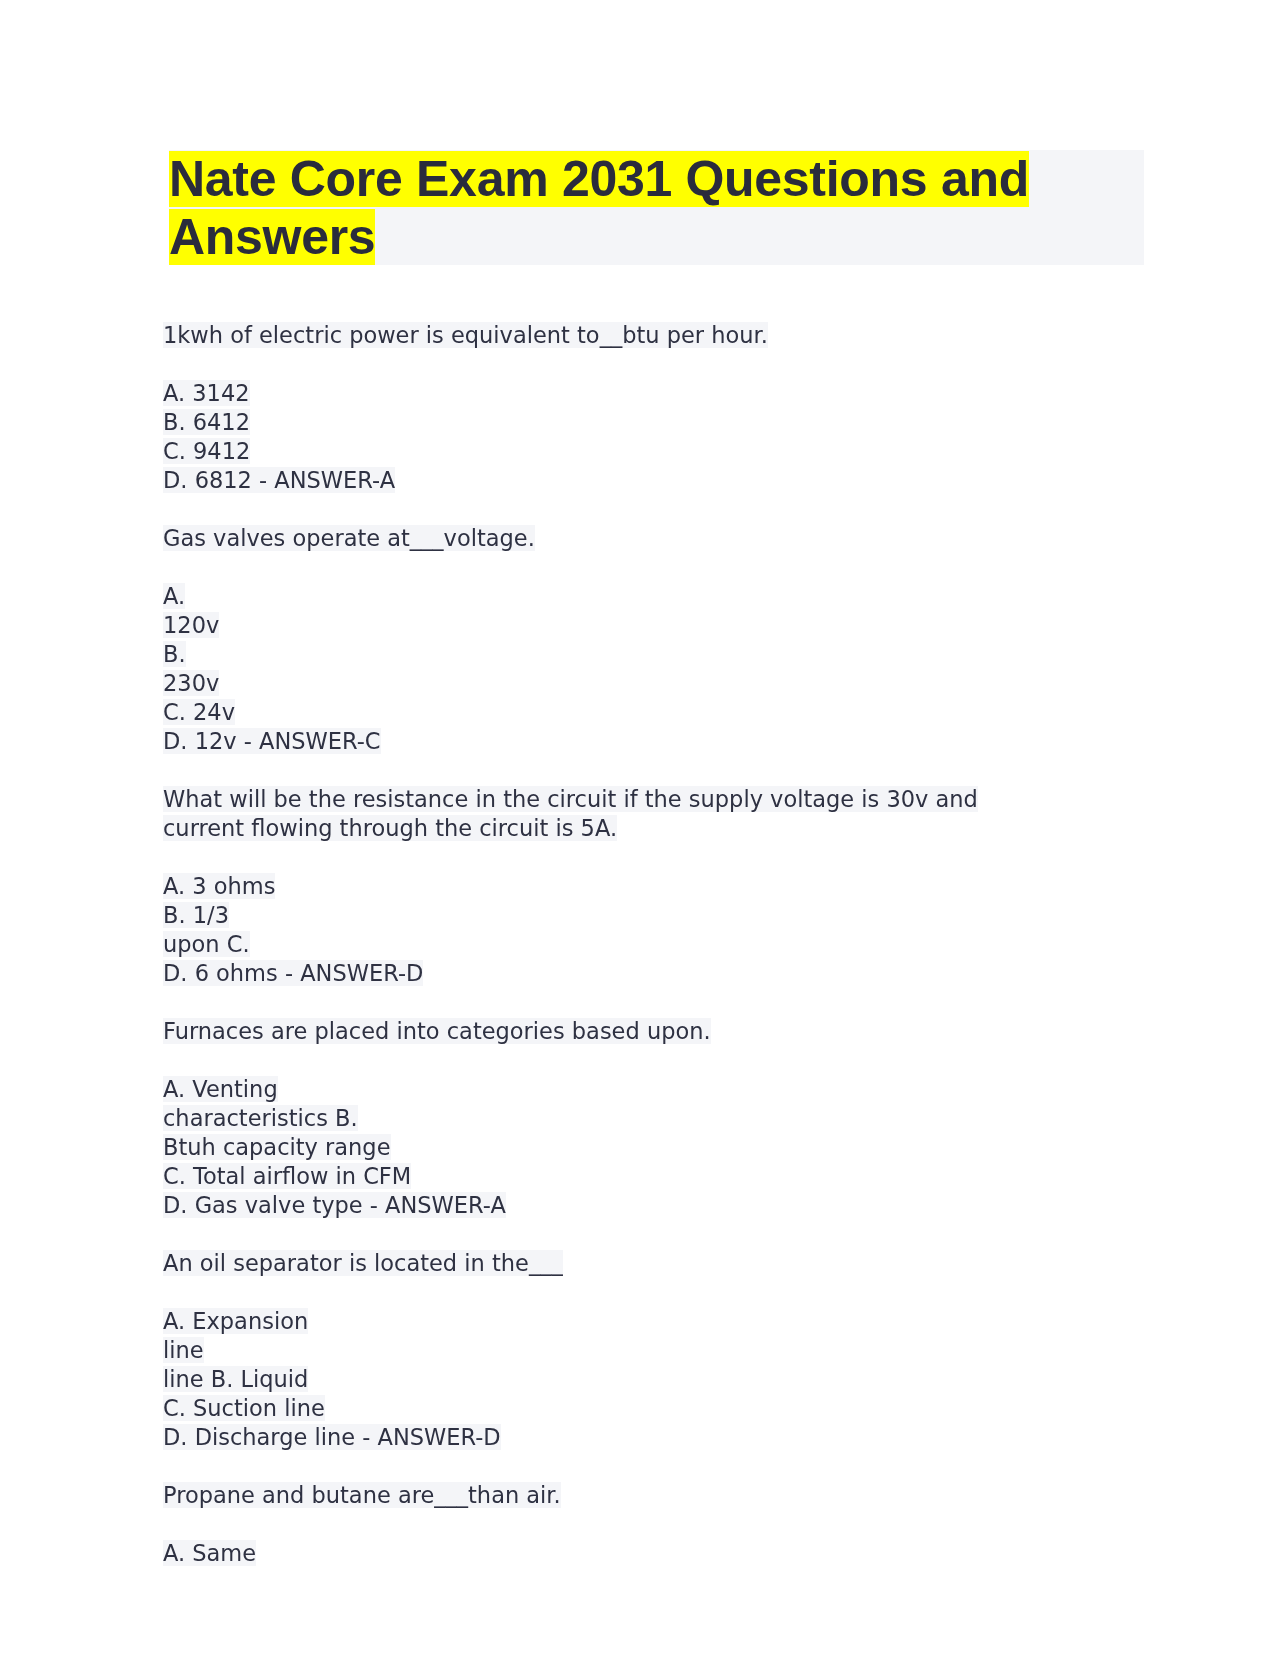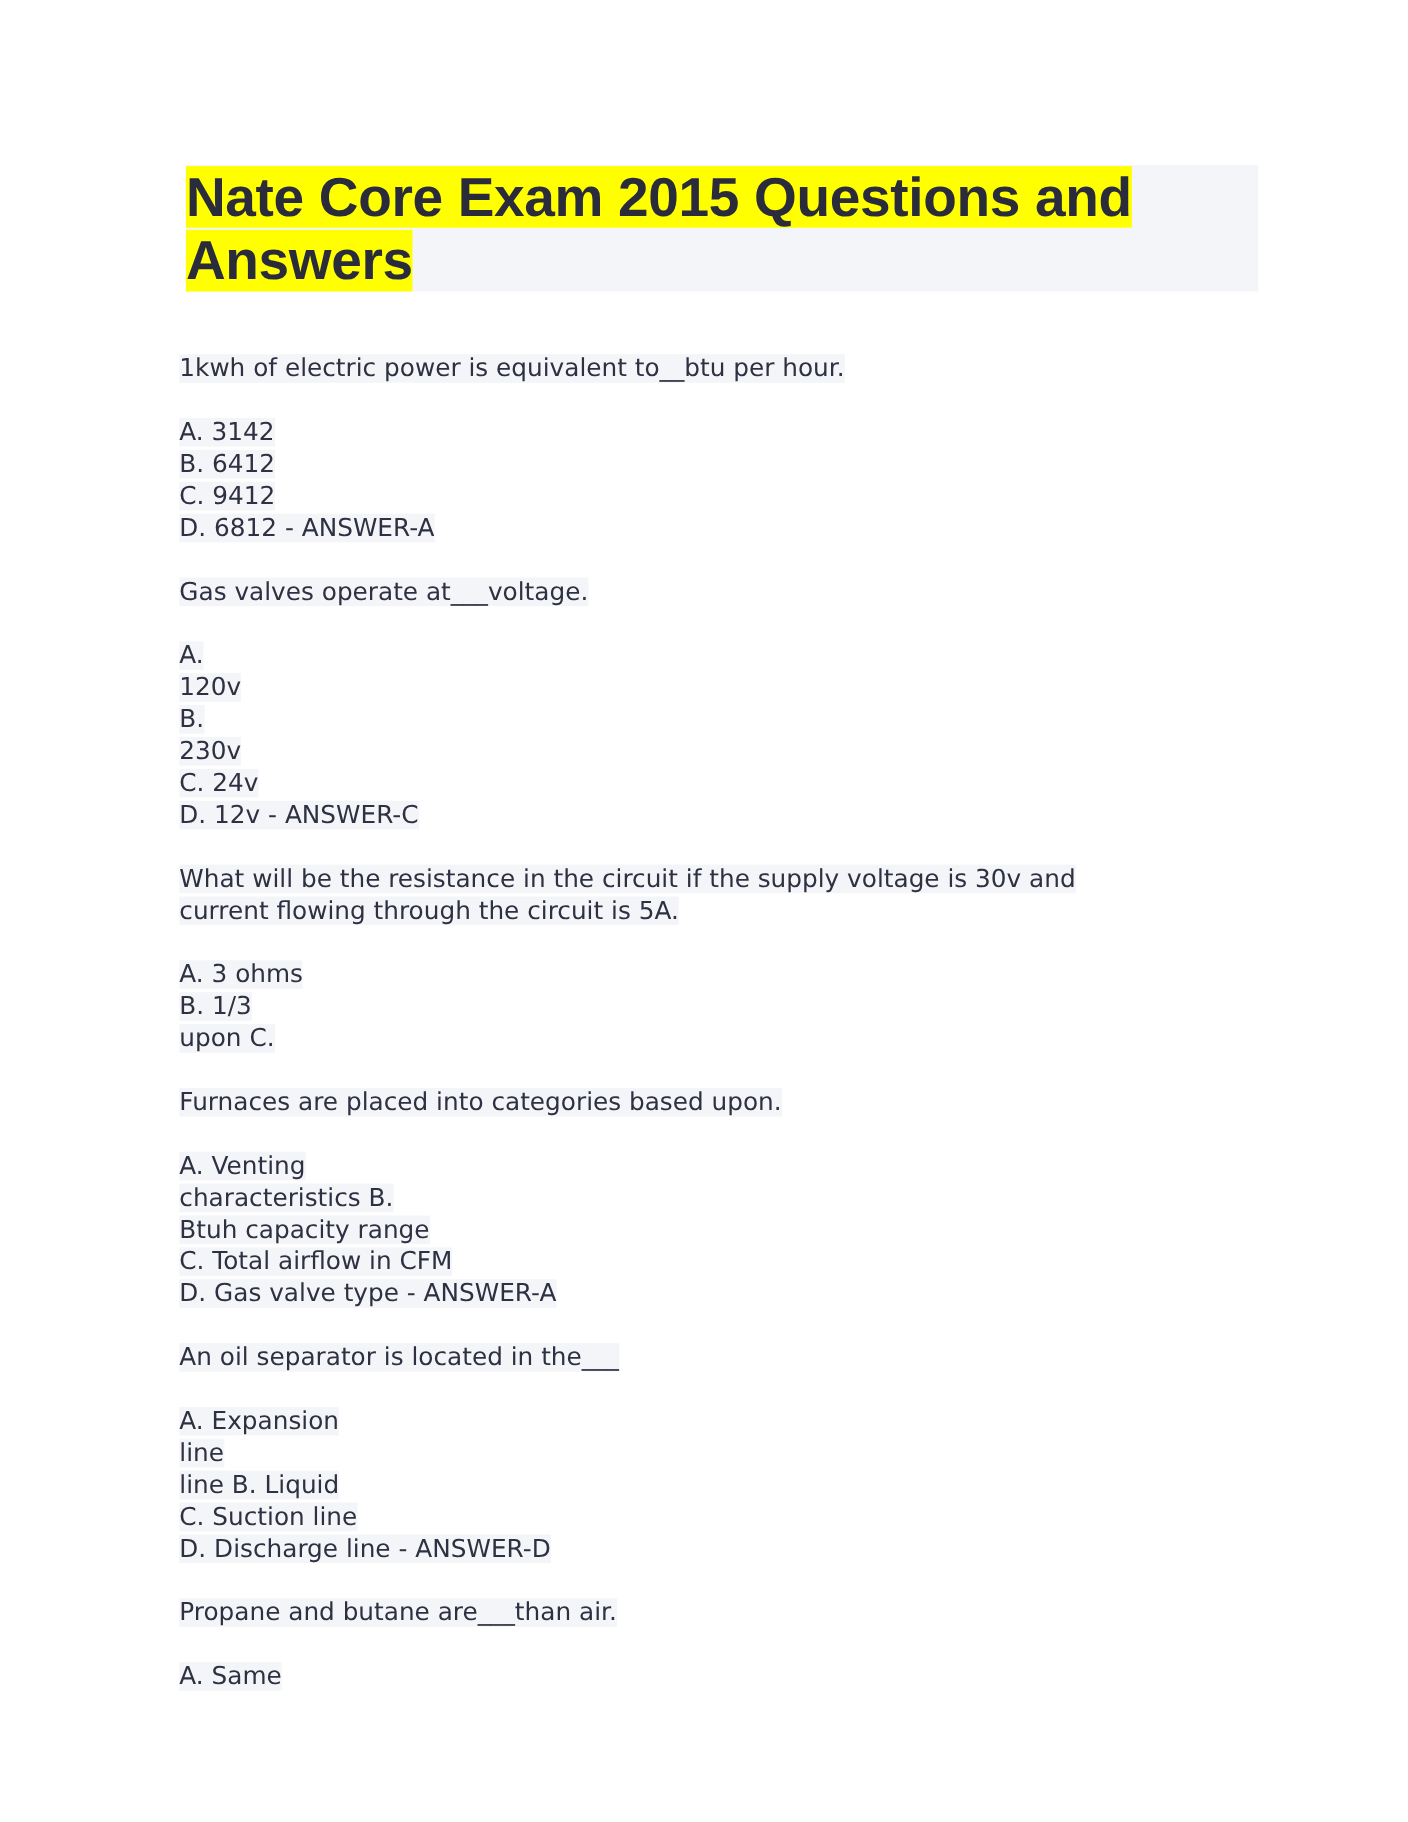--- a/index.html
+++ b/index.html
@@ -57,21 +57,21 @@
     .gap {
       display: block;
       height: 29px;
     }
   </style>
 </head>
 <body>
 
 <div class="title-box">
   <h1 class="title">
-    <span>Nate Core Exam 2015 Questions and</span><br>
+    <span>Nate Core Exam 2031 Questions and</span><br>
     <span>Answers</span>
   </h1>
 </div>
 
 <div class="content">
 
   <div>
     <div class="line"><span>1kwh of electric power is equivalent to__btu per hour.</span></div>
     <div class="gap"></div>
     <div class="line"><span>A. 3142</span></div>
@@ -93,20 +93,21 @@
     <div class="gap"></div>
   </div>
 
   <div>
     <div class="line"><span>What will be the resistance in the circuit if the supply voltage is 30v and</span></div>
     <div class="line"><span>current flowing through the circuit is 5A.</span></div>
     <div class="gap"></div>
     <div class="line"><span>A. 3 ohms</span></div>
     <div class="line"><span>B. 1/3</span></div>
     <div class="line"><span>upon C.</span></div>
+    <div class="line"><span>D. 6 ohms - ANSWER-D</span></div>
     <div class="gap"></div>
   </div>
 
   <div>
     <div class="line"><span>Furnaces are placed into categories based upon.</span></div>
     <div class="gap"></div>
     <div class="line"><span>A. Venting</span></div>
     <div class="line"><span>characteristics B.</span></div>
     <div class="line"><span>Btuh capacity range</span></div>
     <div class="line"><span>C. Total airflow in CFM</span></div>

